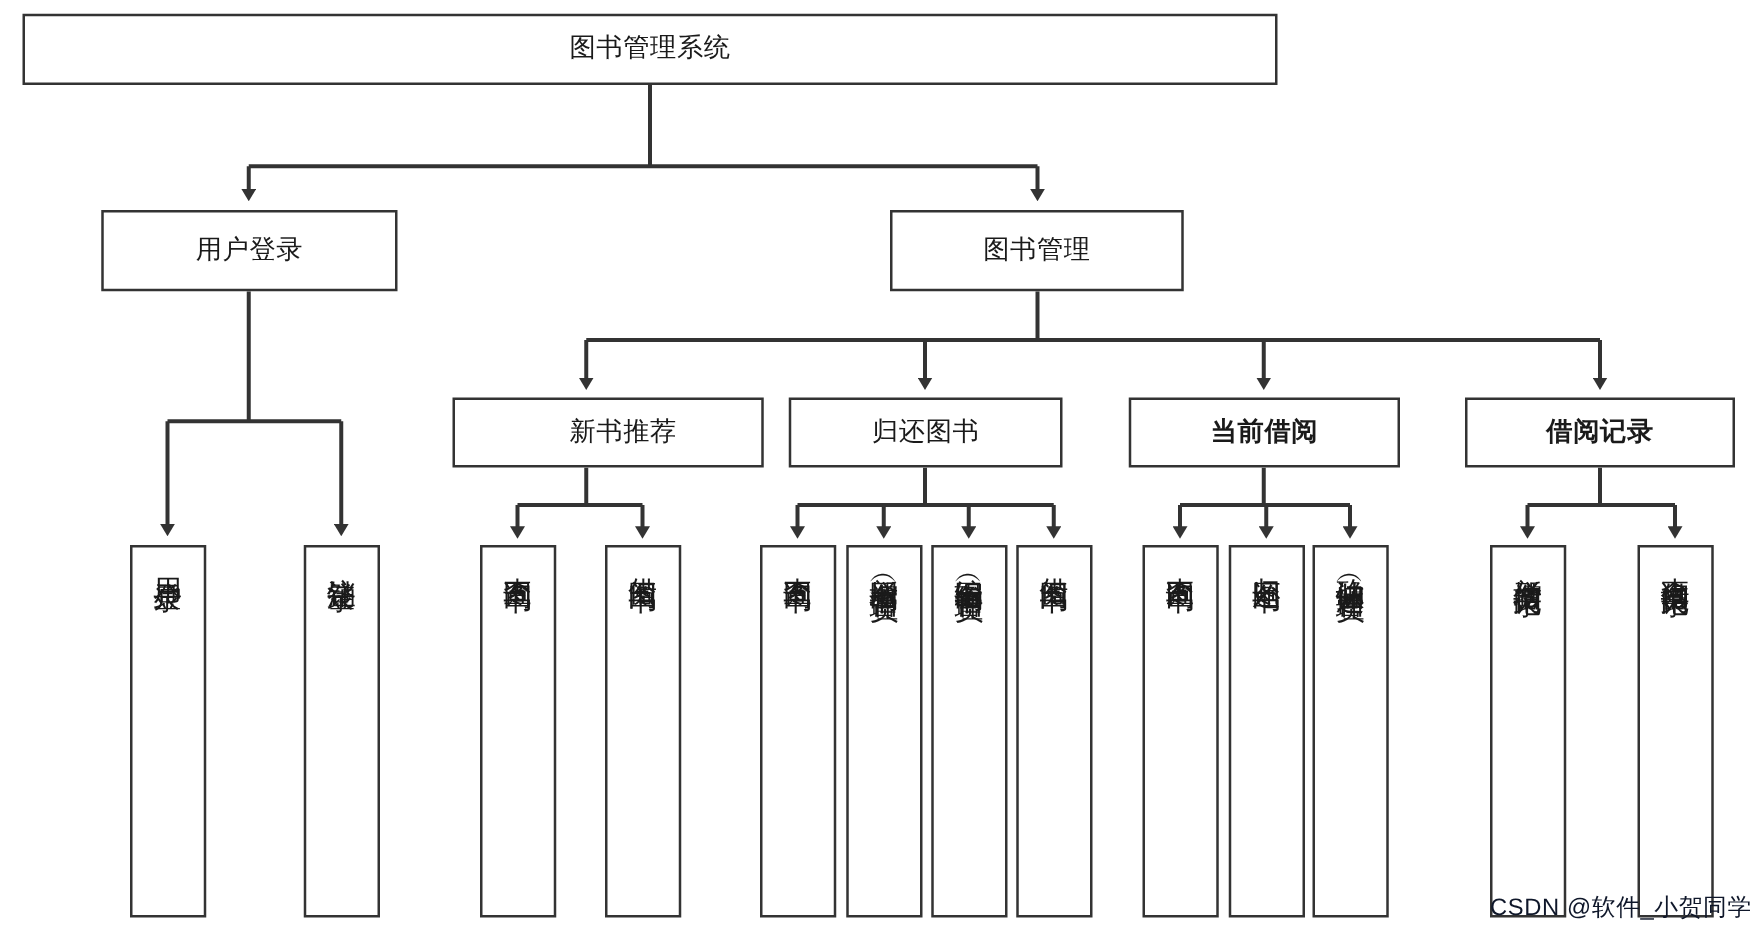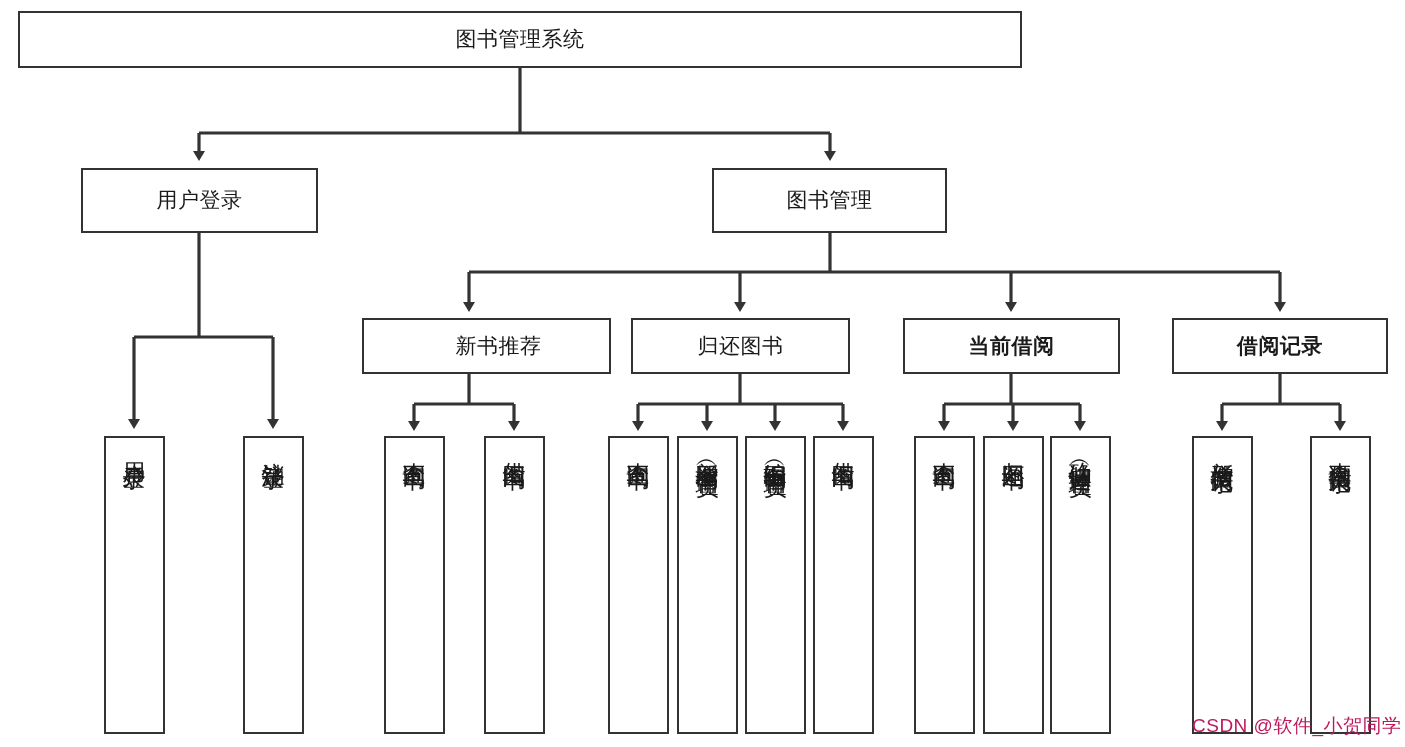--- a/index.html
+++ b/index.html
@@ -56,21 +56,21 @@
     writing-mode: vertical-rl;
     text-orientation: upright;
     font-size: 23px;
     line-height: 1.05;
     letter-spacing: 2px;
     white-space: nowrap;
   }
   .watermark {
     position: absolute;
     font-size: 19px;
-    color: #be185d;
+    color: #0f172a;
     white-space: nowrap;
     letter-spacing: 0.5px;
   }
 </style>
 </head>
 <body>
 
 <div id="canvas">
 
   <svg id="wires" viewBox="0 0 1405 747" xmlns="http://www.w3.org/2000/svg">

